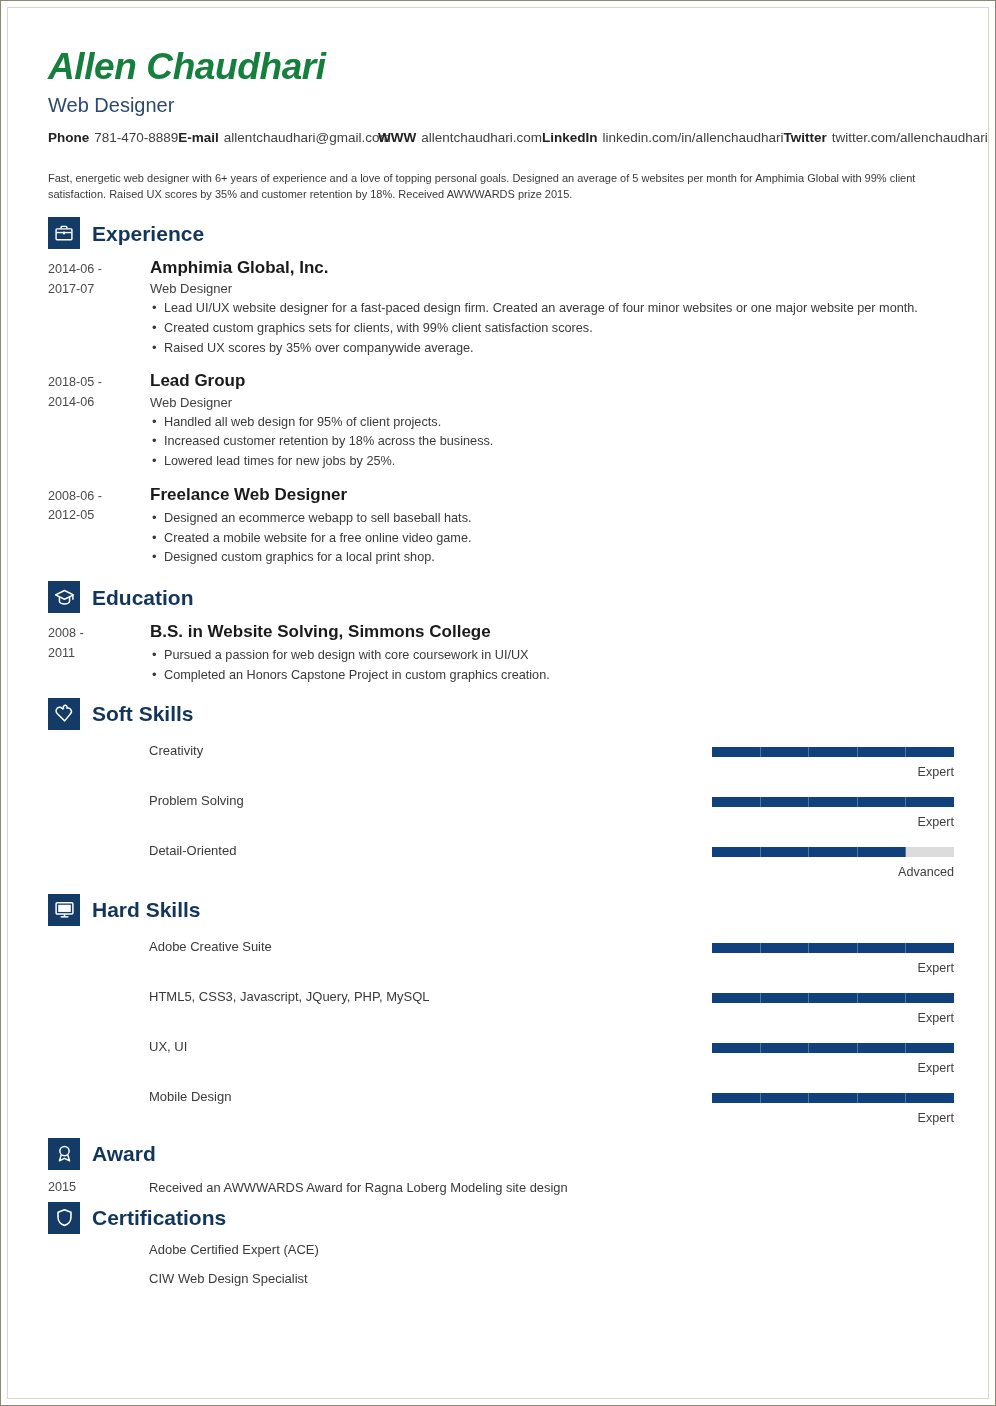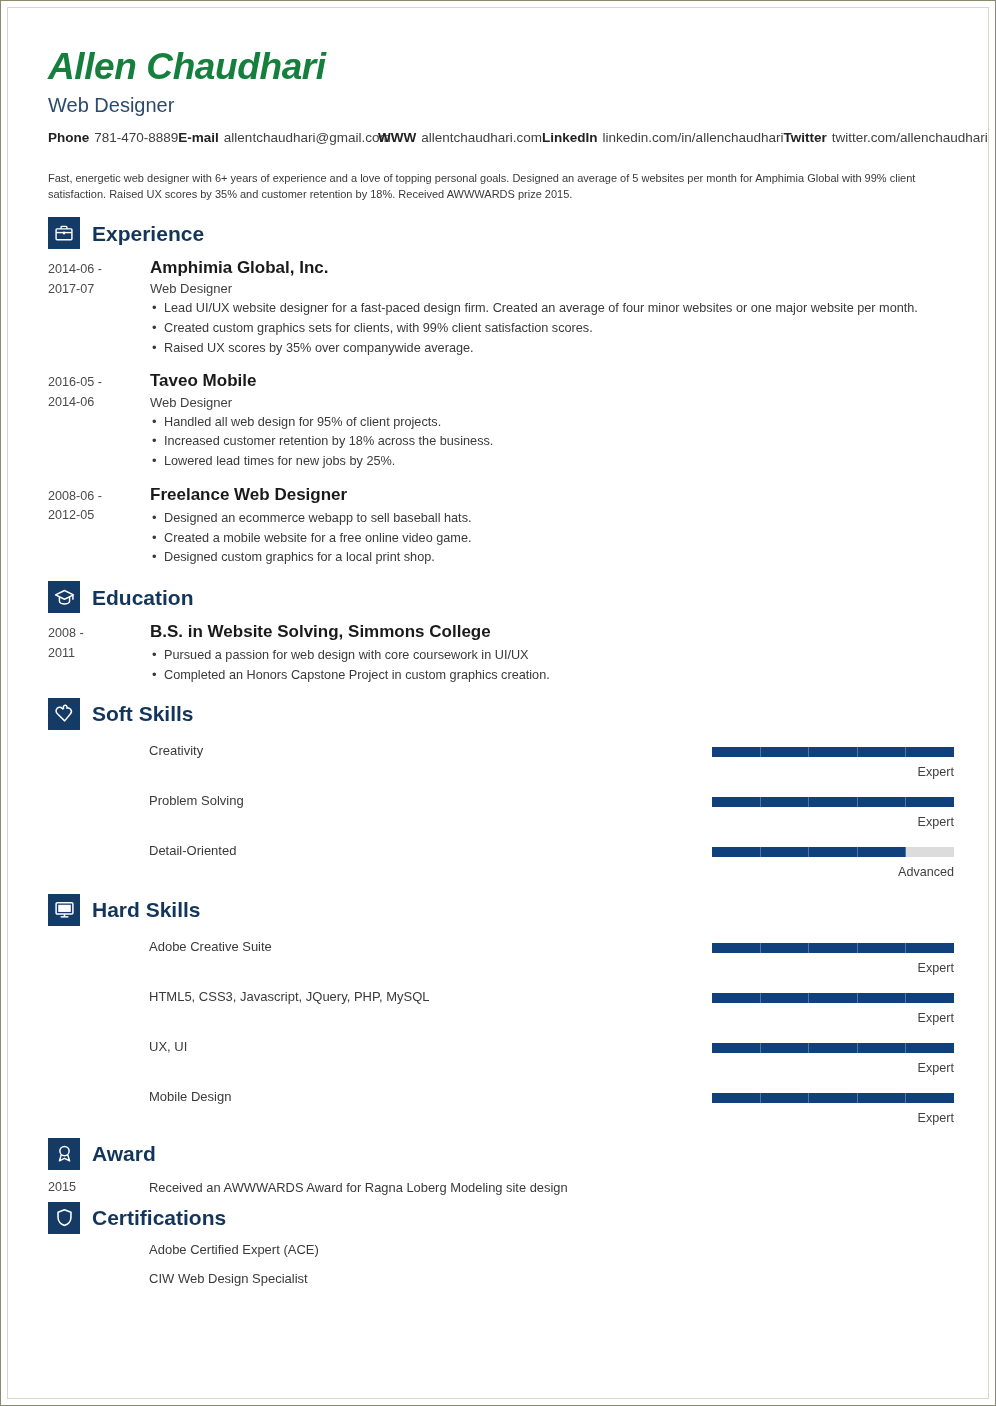--- a/index.html
+++ b/index.html
@@ -246,25 +246,25 @@
       <ul class="bullets">
         <li>Lead UI/UX website designer for a fast-paced design firm. Created an average of four minor websites or one major website per month.</li>
         <li>Created custom graphics sets for clients, with 99% client satisfaction scores.</li>
         <li>Raised UX scores by 35% over companywide average.</li>
       </ul>
     </div>
   </div>
 
   <div class="entry" style="margin-top:12px;">
     <div class="entry-dates">
-      <div>2016-05 -</div>
+      <div>2018-05 -</div>
       <div>2014-06</div>
     </div>
     <div class="entry-body">
-      <div class="entry-org">Taveo Mobile</div>
+      <div class="entry-org">Lead Group</div>
       <div class="entry-role">Web Designer</div>
       <ul class="bullets">
         <li>Handled all web design for 95% of client projects.</li>
         <li>Increased customer retention by 18% across the business.</li>
         <li>Lowered lead times for new jobs by 25%.</li>
       </ul>
     </div>
   </div>
 
   <div class="entry" style="margin-top:12px;">

